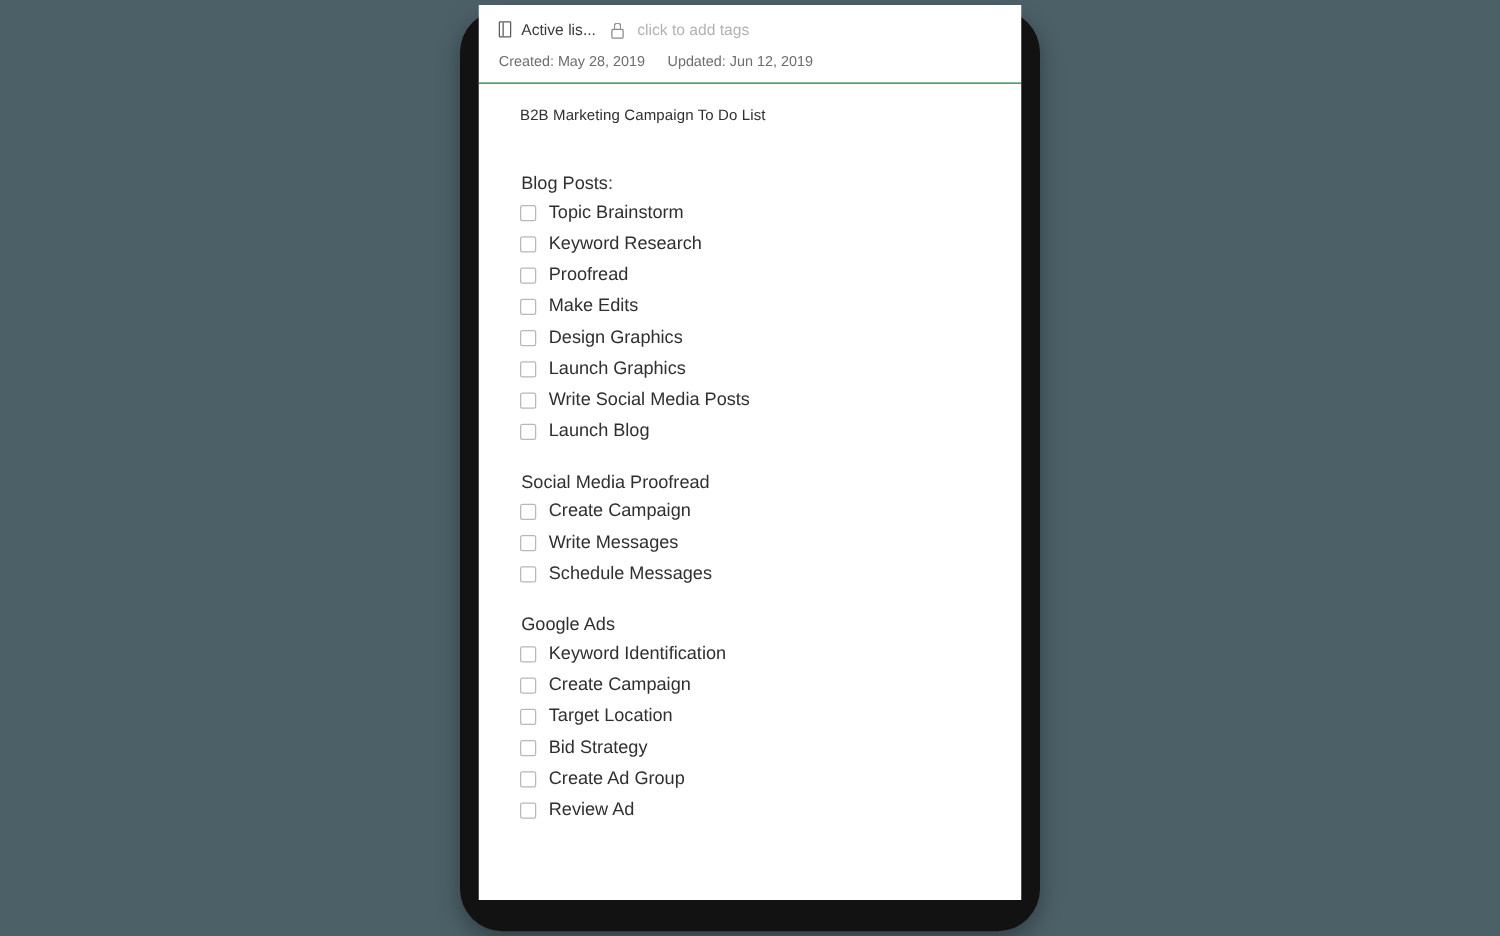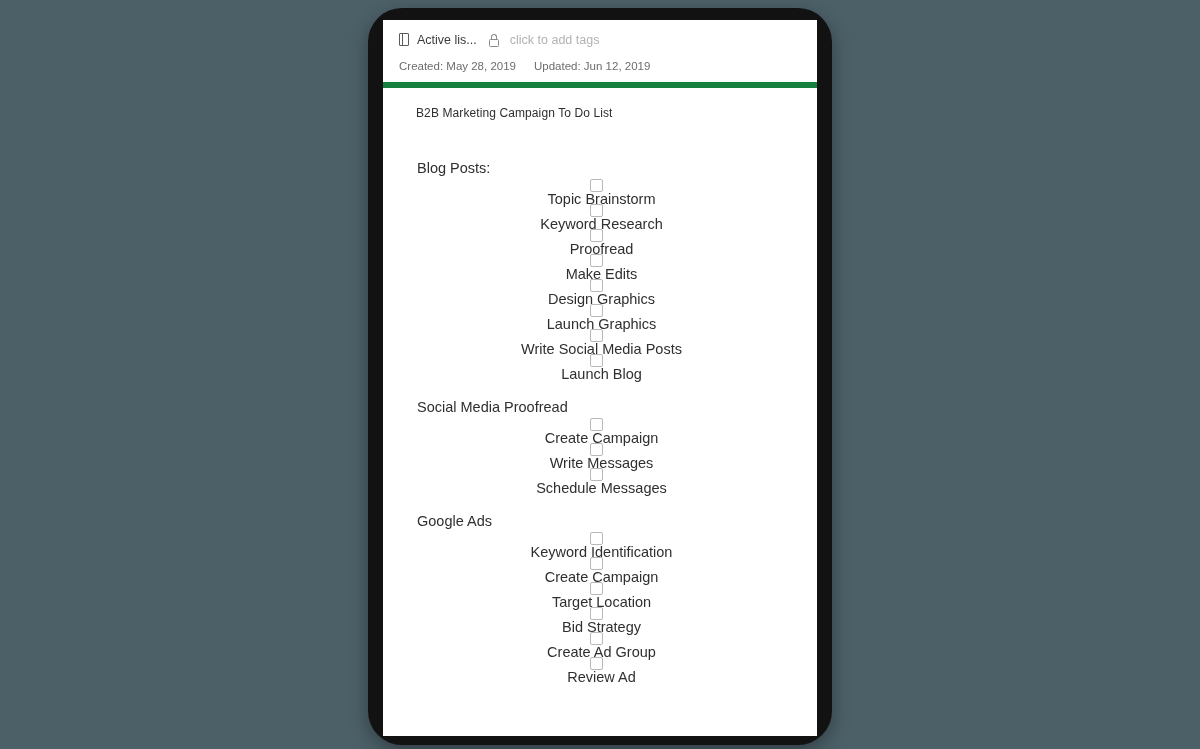--- a/index.html
+++ b/index.html
@@ -25,21 +25,21 @@
     top: 8px;
     width: 464px;
     height: 737px;
     background: #121212;
     border-radius: 34px;
     box-shadow: 0 6px 18px rgba(0,0,0,0.35);
   }
   .screen {
     position: absolute;
     left: 383px;
-    top: 20px;
+    top: 4px;
     width: 434px;
     height: 716px;
     background: #ffffff;
     overflow: hidden;
   }
   
   .note-topbar {
     display: flex;
     align-items: center;
     height: 40px;
@@ -103,21 +103,21 @@
   }
   .tags-placeholder {
     font-size: 12.5px;
     color: #b2b2b2;
   }
   
   .meta-row {
     display: flex;
     align-items: center;
     padding: 0 16px 10px 16px;
-    border-bottom: 6px solid #15803d;
+    border-bottom: 1px solid #15803d;
   }
   .meta-item {
     font-size: 11.5px;
     color: #6d6d6d;
   }
   .meta-item + .meta-item {
     margin-left: 18px;
   }
   
   .note-body {
@@ -137,21 +137,20 @@
     font-size: 14.5px;
     color: #2f2f2f;
     margin: 0 0 3px 0;
     font-weight: normal;
     padding-left: 1px;
   }
   .todo-row {
     display: flex;
     align-items: center;
     height: 25px;
-    flex-direction: column;
   }
   .checkbox {
     width: 13px;
     height: 13px;
     border: 1px solid #b8b8b8;
     border-radius: 2px;
     background: #fff;
     box-sizing: border-box;
     margin-right: 10px;
     flex: none;

